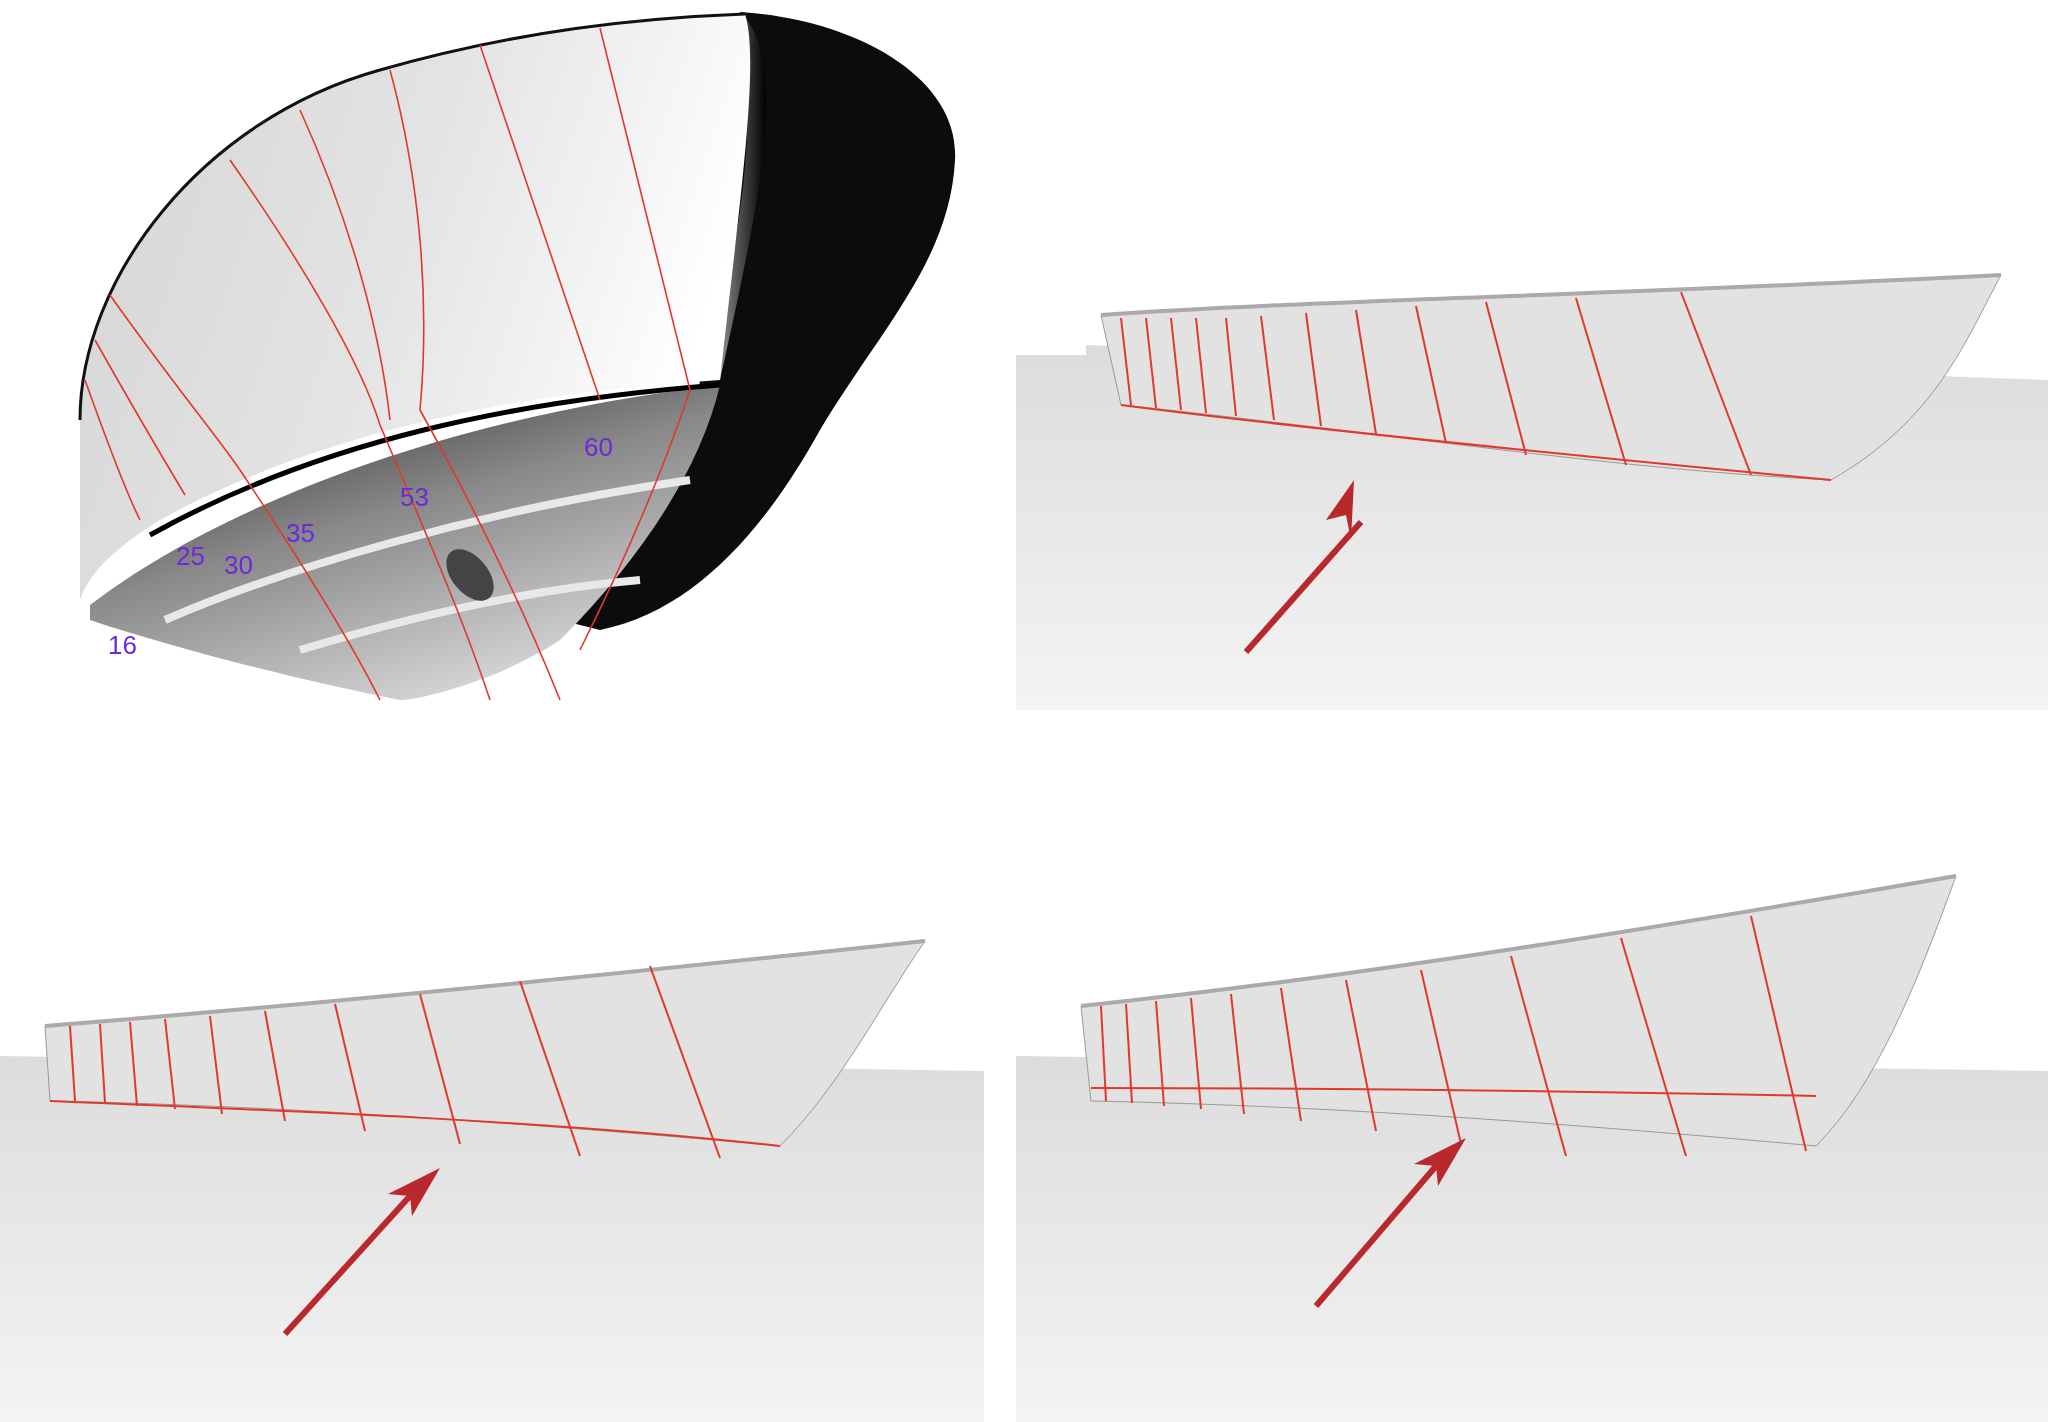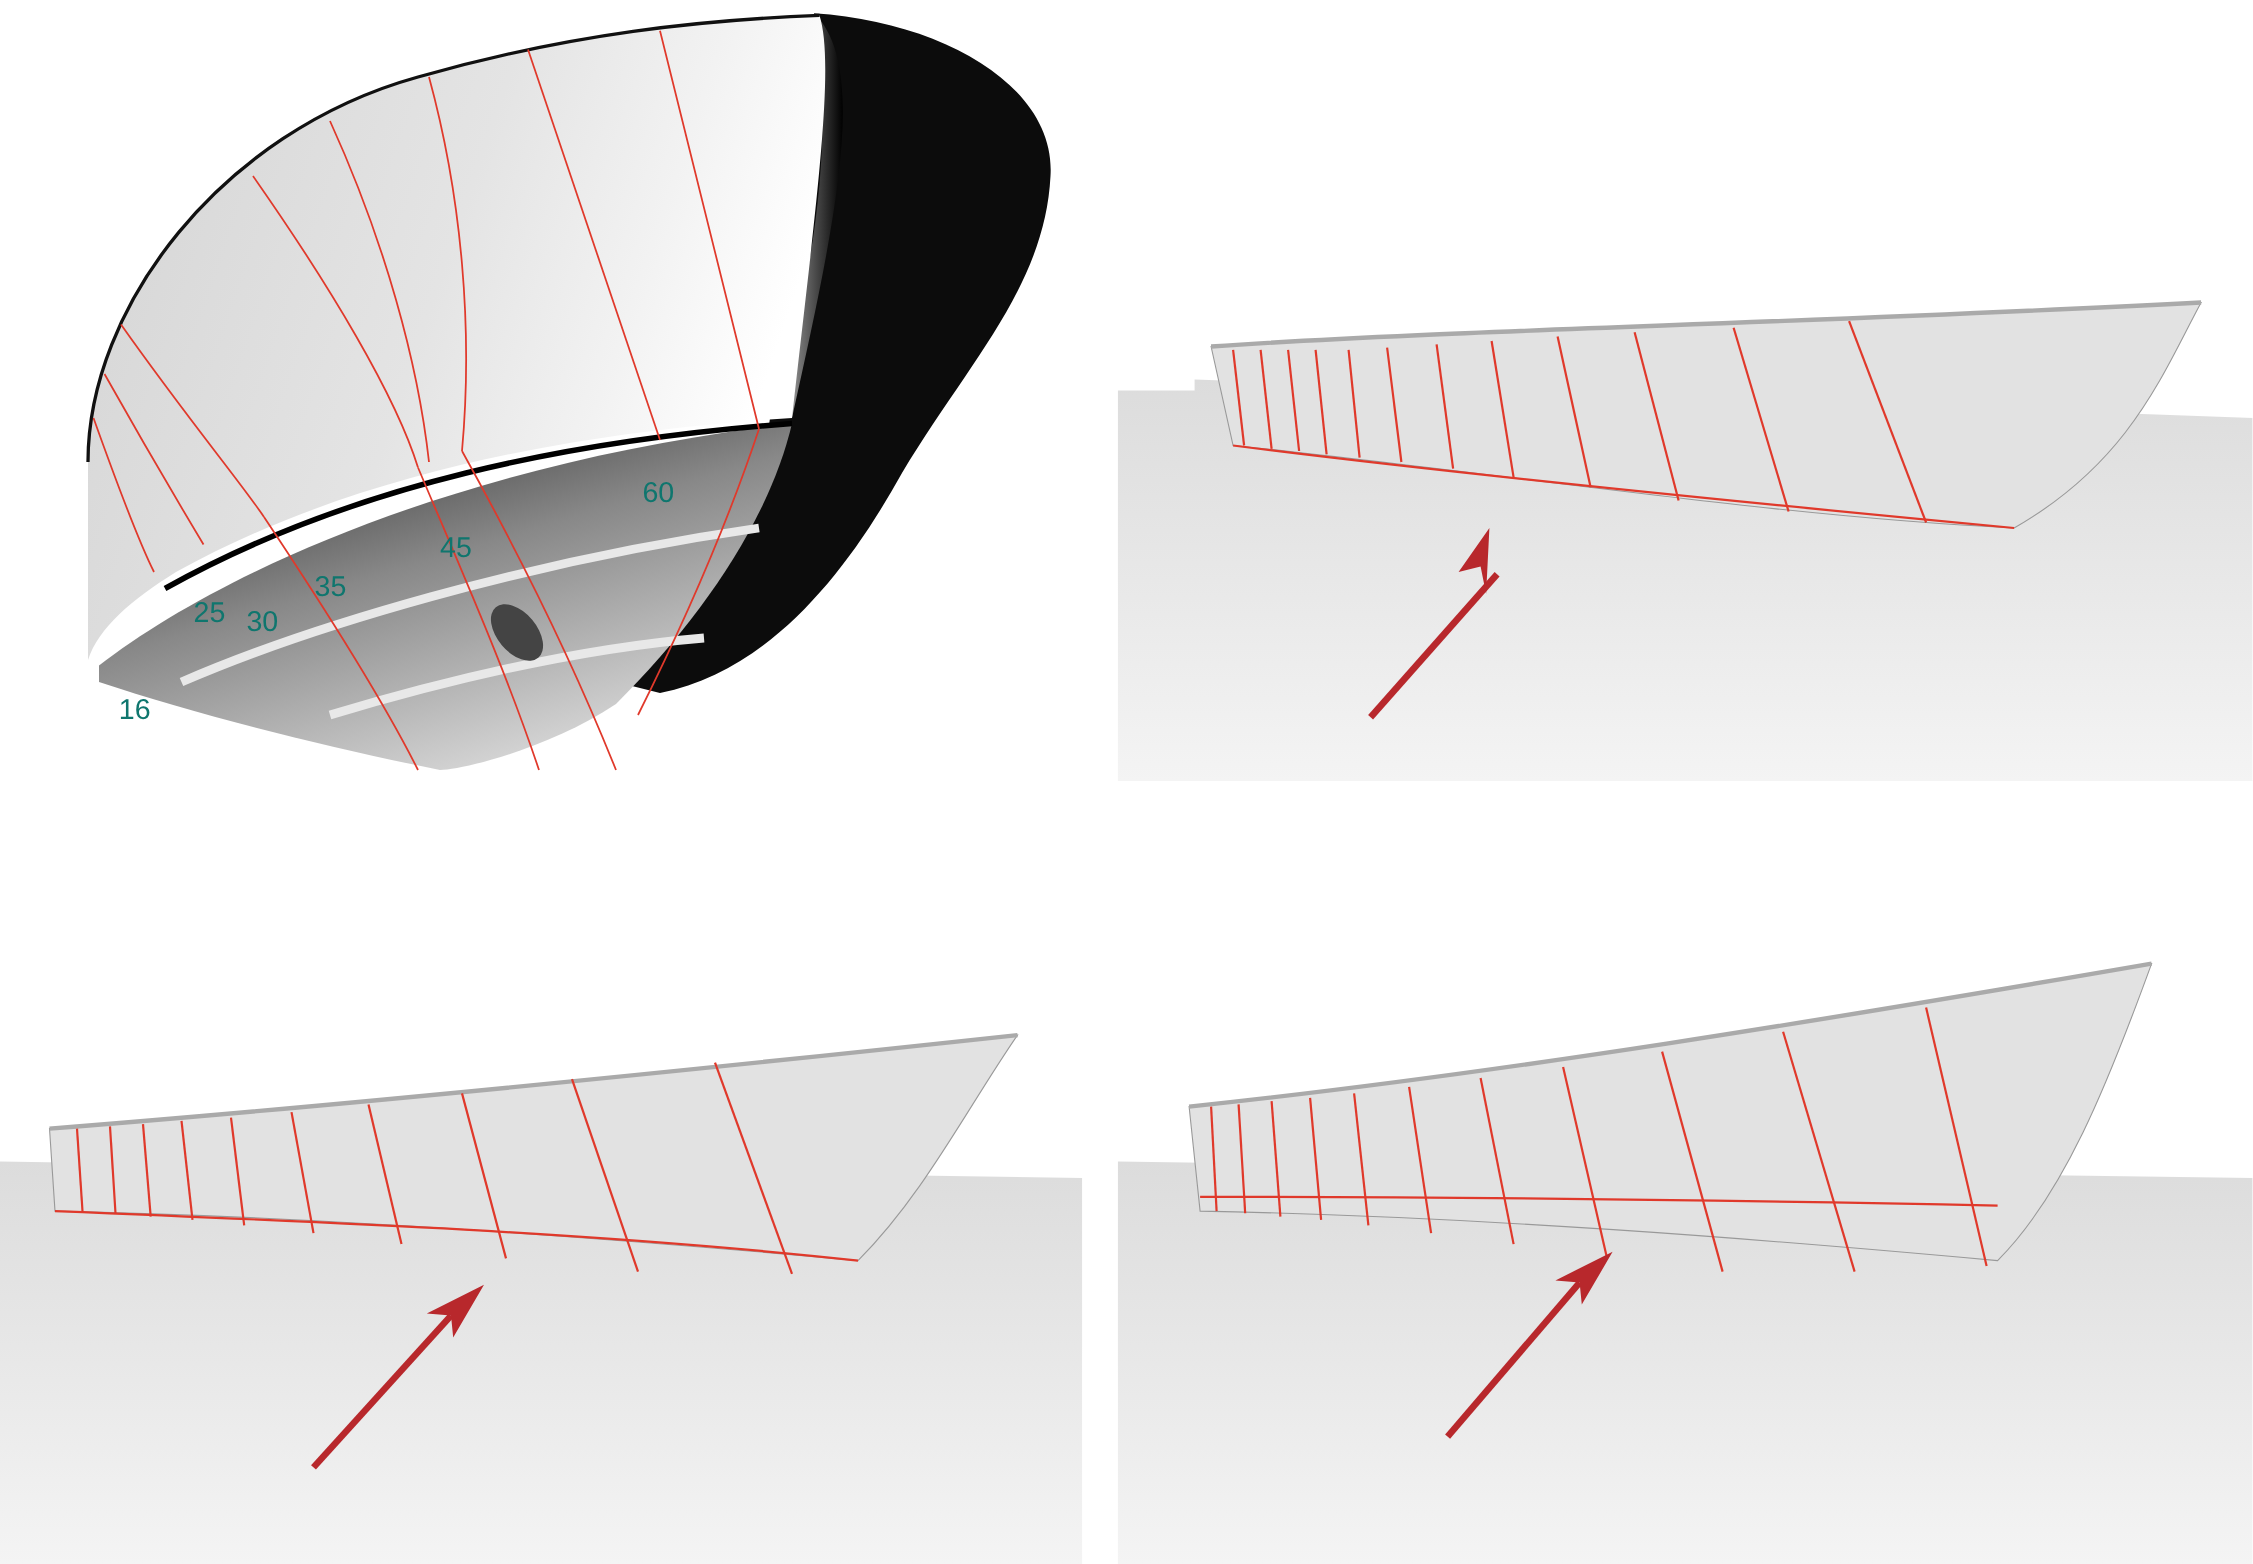--- a/index.html
+++ b/index.html
@@ -3,21 +3,21 @@
 <meta charset="utf-8">
 <style>
   html,body{margin:0;padding:0;background:#ffffff;}
   body{width:2048px;height:1422px;position:relative;overflow:hidden;font-family:"Liberation Sans",sans-serif;}
   .panel{position:absolute;overflow:hidden;}
   #p1{left:0;top:0;width:1000px;height:710px;background:#ffffff;}
   #p2{left:1016px;top:0;width:1032px;height:710px;background:#ffffff;}
   #p3{left:0;top:726px;width:984px;height:696px;background:#ffffff;}
   #p4{left:1016px;top:726px;width:1032px;height:696px;background:#ffffff;}
   svg{position:absolute;left:0;top:0;}
-  .lbl{position:absolute;color:#0f766e;font-size:26px;line-height:1;}
+  .lbl{position:absolute;color:#6d28d9;font-size:26px;line-height:1;}
 </style>
 </head>
 <body>
 
 <div class="panel" id="p1">
   <svg width="1000" height="710" viewBox="0 0 1000 710">
     <defs>
       <linearGradient id="g1" x1="0" y1="0" x2="1" y2="0.3">
         <stop offset="0" stop-color="#d4d4d4"></stop>
         <stop offset="0.55" stop-color="#e4e4e4"></stop>
@@ -63,21 +63,21 @@
       <path d="M380 425 C420 520 460 610 490 700"></path>
       <path d="M240 470 C300 560 350 640 380 700"></path>
       <path d="M690 390 C660 480 620 570 580 650"></path>
     </g>
     <ellipse cx="470" cy="575" rx="18" ry="30" fill="#444" transform="rotate(-40 470 575)"></ellipse>
   </svg>
   <span class="lbl" style="left:108px;top:632px;">16</span>
   <span class="lbl" style="left:176px;top:543px;">25</span>
   <span class="lbl" style="left:224px;top:552px;text-align:right;">30</span>
   <span class="lbl" style="left:286px;top:520px;">35</span>
-  <span class="lbl" style="left:400px;top:484px;">45</span>
+  <span class="lbl" style="left:400px;top:484px;">53</span>
   <span class="lbl" style="left:584px;top:434px;">60</span>
 </div>
 
 <div class="panel" id="p2">
   <svg width="1032" height="710" viewBox="0 0 1032 710">
     <defs>
       <linearGradient id="gr2" x1="0" y1="0" x2="0" y2="1">
         <stop offset="0" stop-color="#dcdcdc"></stop>
           <stop offset="1" stop-color="#f4f4f4"></stop>
       </linearGradient>

